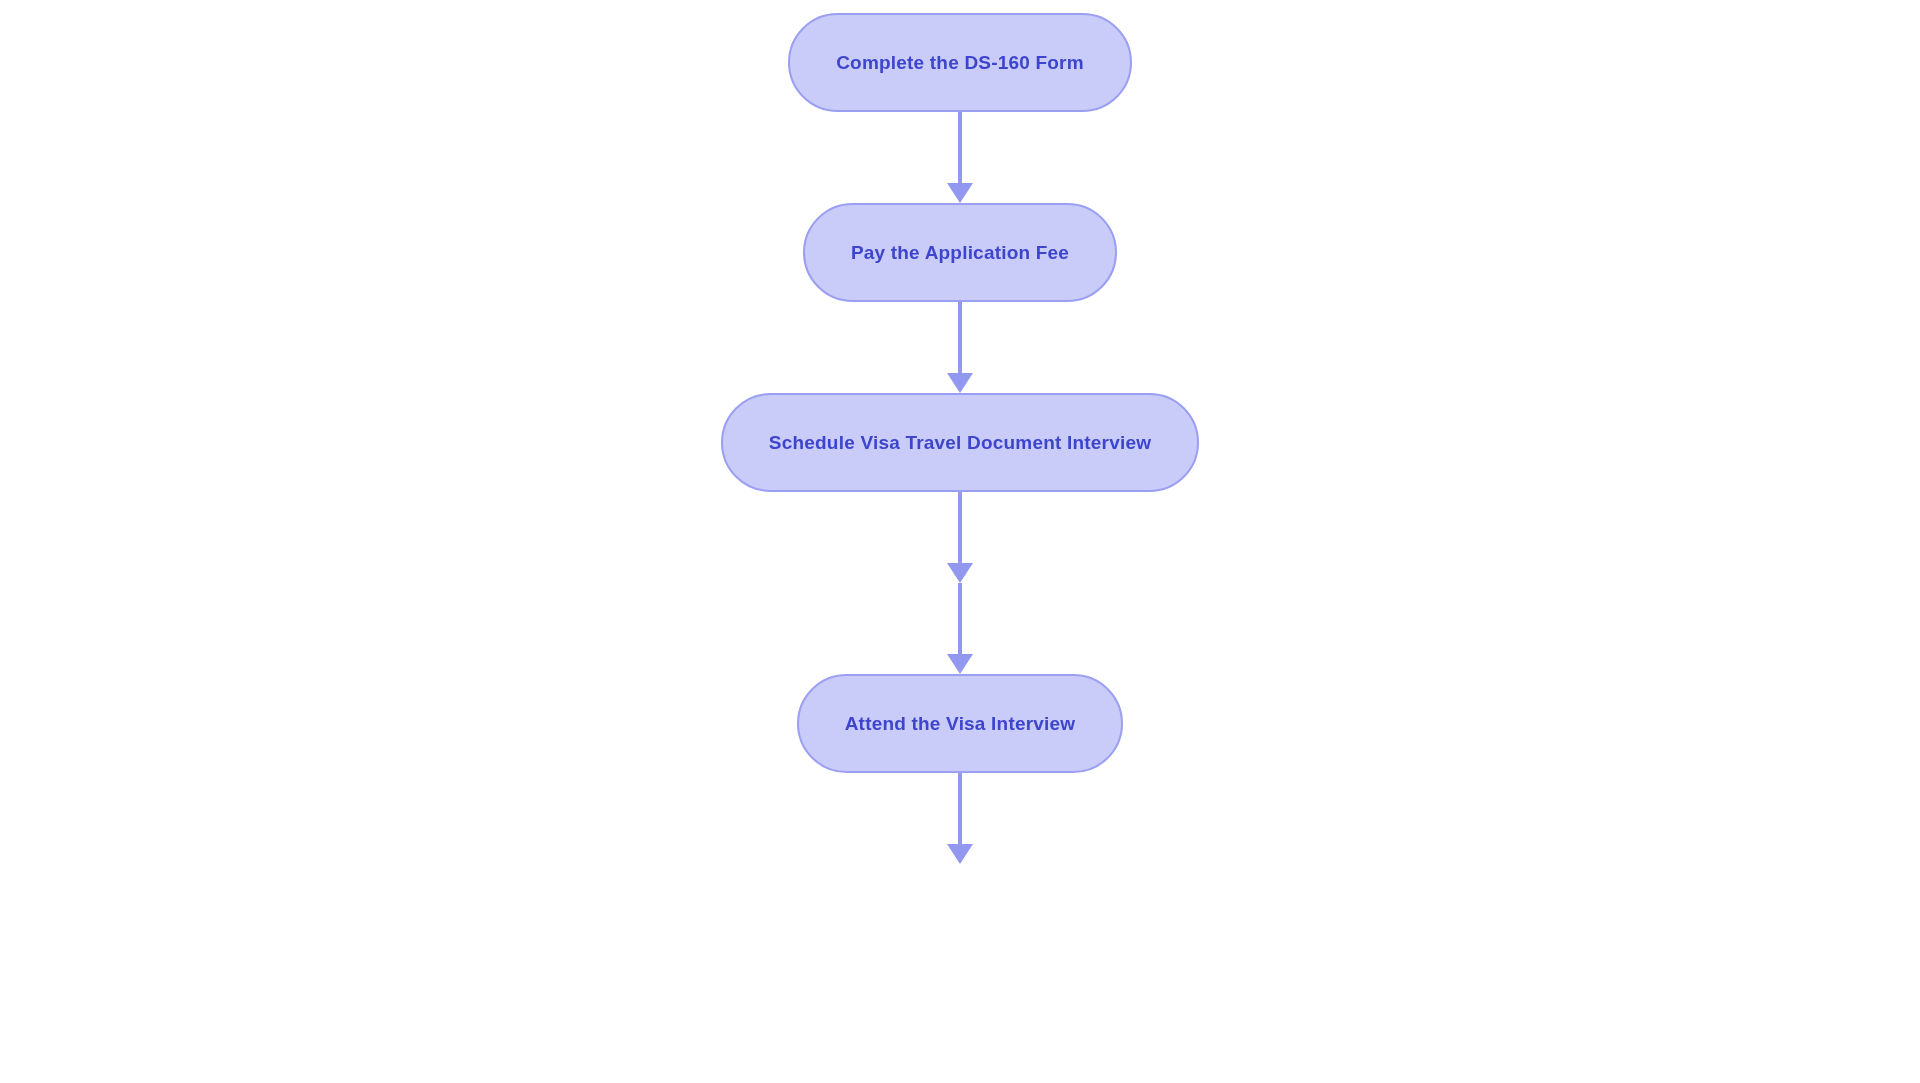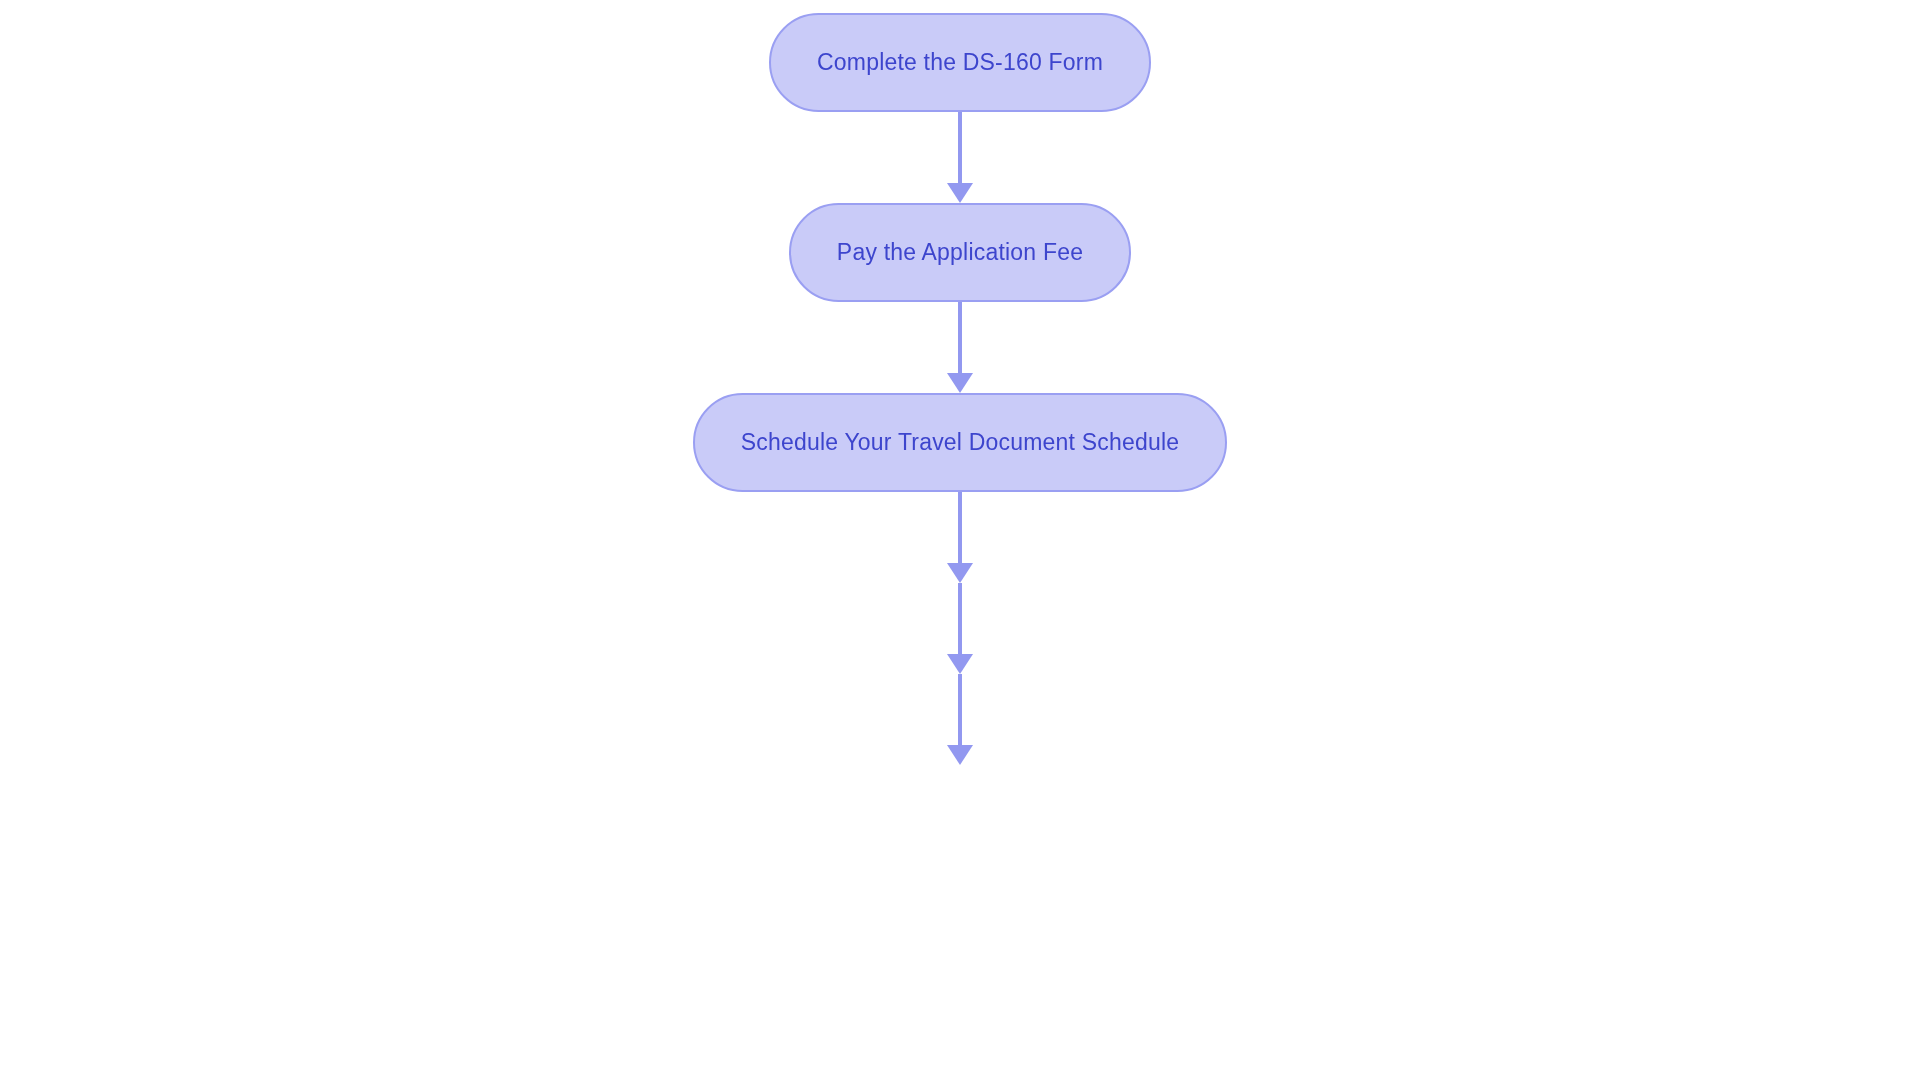--- a/index.html
+++ b/index.html
@@ -29,24 +29,25 @@
     padding:0 46px;
     background:var(--node-fill);
     border:2px solid var(--node-border);
     border-radius:50px;
     display:flex;
     align-items:center;
     justify-content:center;
     flex:0 0 auto;
   }
   .flow-node span{
-    font-size:23px;
+    font-size:19px;
     letter-spacing:0.2px;
     color:var(--node-text);
     white-space:nowrap;
+    font-weight:bold;
   }
   .arrow{
     height:91px;
     width:30px;
     display:flex;
     flex-direction:column;
     align-items:center;
     flex:0 0 auto;
   }
   .arrow .shaft{
@@ -78,34 +79,37 @@
   <div class="flow-node">
     <span>Pay the Application Fee</span>
   </div>
 
   <div class="arrow">
     <div class="shaft"></div>
     <div class="head"></div>
   </div>
 
   <div class="flow-node">
-    <span>Schedule Your Travel Document Schedule</span>
+    <span>Schedule Visa Travel Document Interview</span>
   </div>
 
   <div class="arrow">
     <div class="shaft"></div>
     <div class="head"></div>
   </div>
 
 
   <div class="arrow">
     <div class="shaft"></div>
     <div class="head"></div>
   </div>
 
+  <div class="flow-node">
+    <span>Attend the Visa Interview</span>
+  </div>
 
   <div class="arrow">
     <div class="shaft"></div>
     <div class="head"></div>
   </div>
 
 
 </div>
 
 </body></html>

